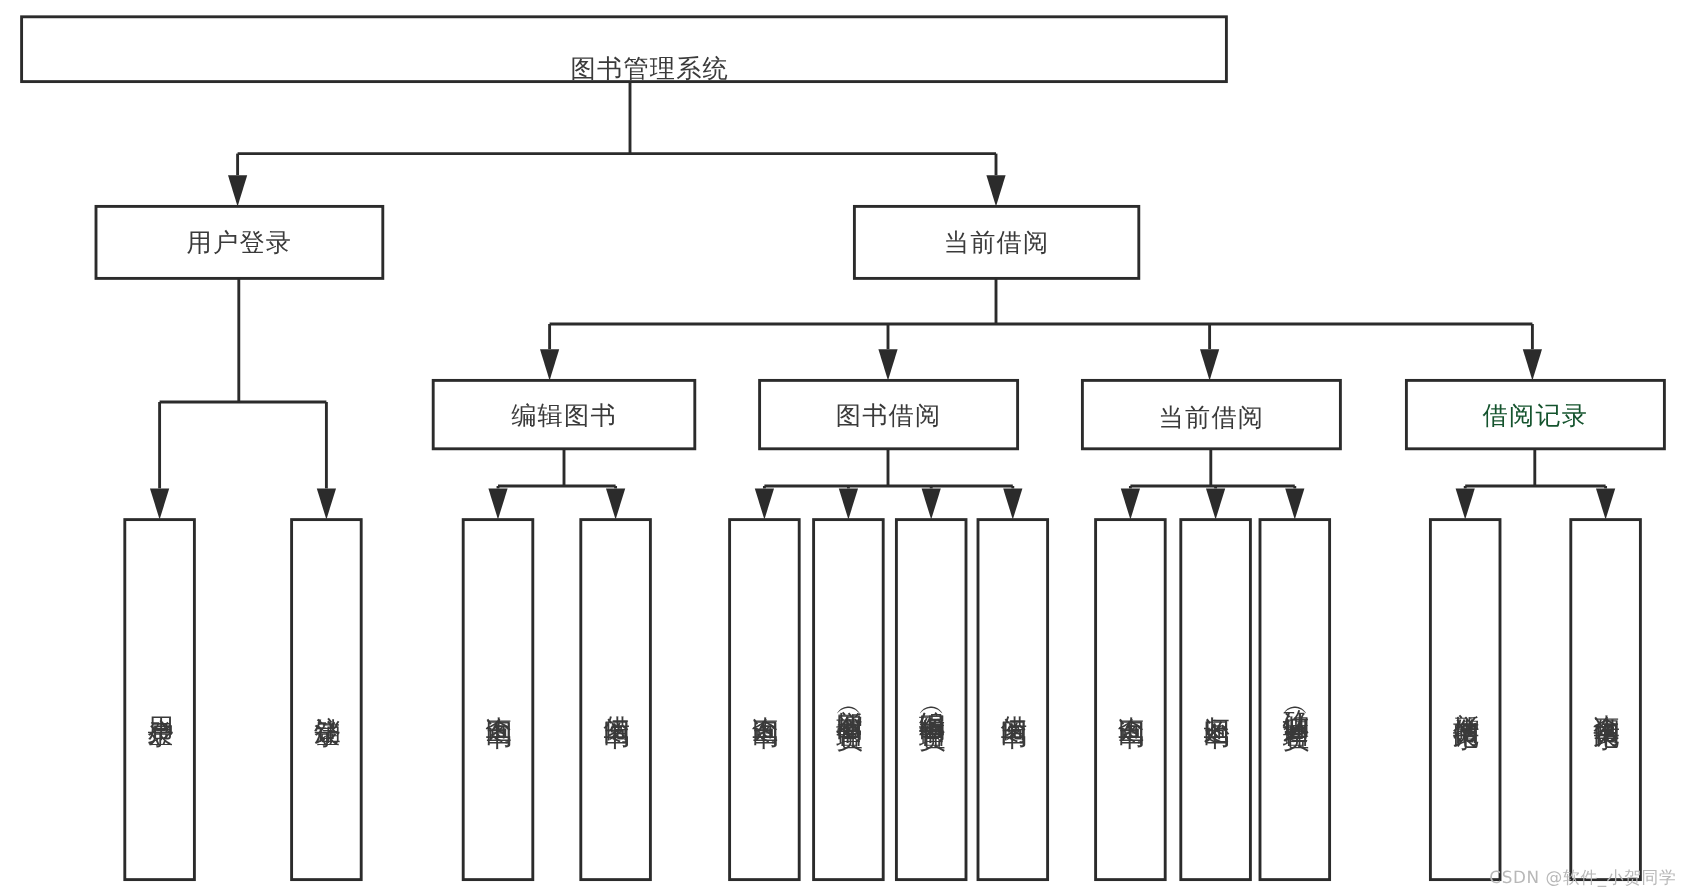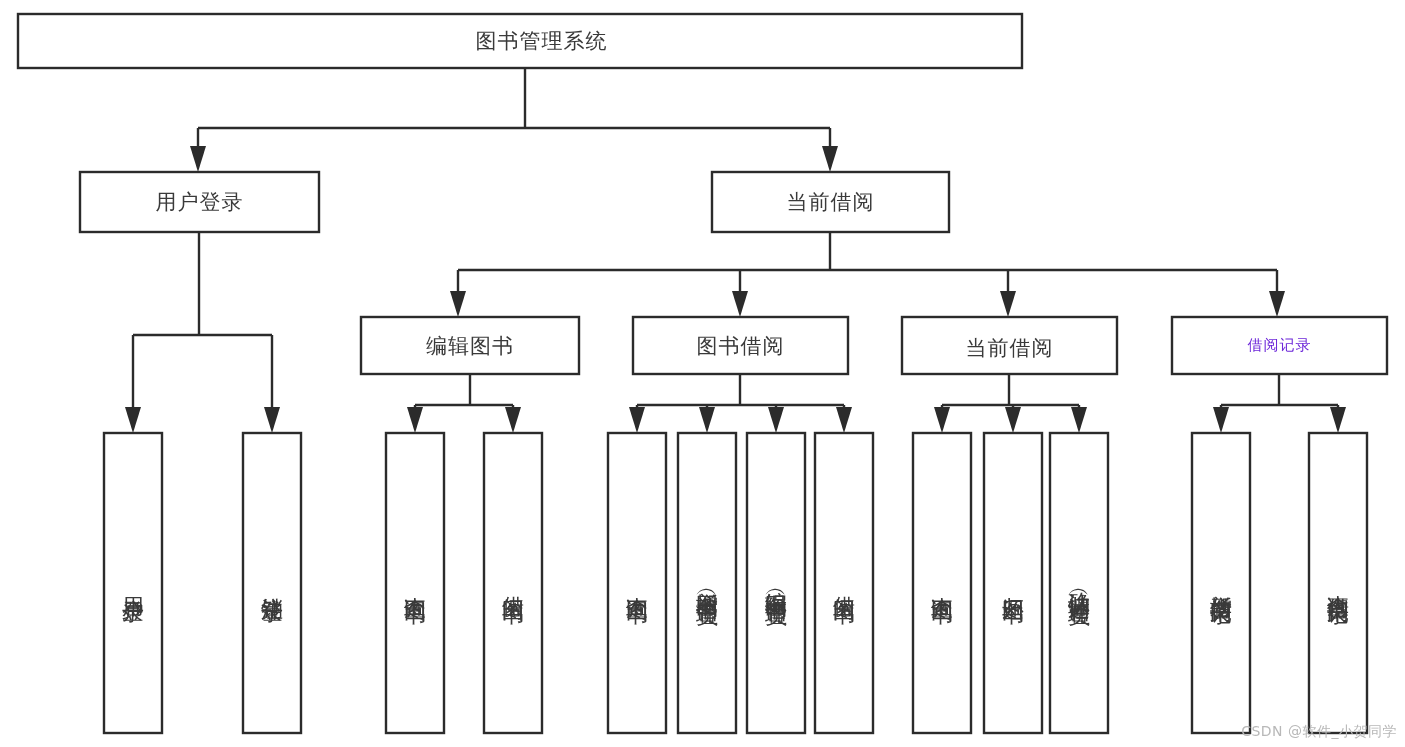--- a/index.html
+++ b/index.html
@@ -157,40 +157,40 @@
         <rect x="747" y="433" width="58" height="300" class="node-box"></rect>
         <rect x="815" y="433" width="58" height="300" class="node-box"></rect>
         <rect x="913" y="433" width="58" height="300" class="node-box"></rect>
         <rect x="984" y="433" width="58" height="300" class="node-box"></rect>
         <rect x="1050" y="433" width="58" height="300" class="node-box"></rect>
         <rect x="1192" y="433" width="58" height="300" class="node-box"></rect>
         <rect x="1309" y="433" width="58" height="300" class="node-box"></rect>
       </g>
   </svg>
   <div id="labels-layer" style="position: absolute; left: 0px; top: 0px; width: 1405px; height: 747px; pointer-events: none;">
-      <div class="vert-text-wrap" style="position: absolute; left: 18px; top: 14px; width: 1004px; height: 54px; padding-left: 43px;">
+      <div class="vert-text-wrap" style="position: absolute; left: 18px; top: 30px; width: 1004px; height: 54px; padding-left: 43px;">
         <div style="font-size: 21px; color: rgb(58, 58, 58); letter-spacing: 1px; white-space: nowrap;">图书管理系统</div>
       </div>
       <div class="vert-text-wrap" style="position: absolute; left: 80px; top: 172px; width: 239px; height: 60px;">
         <div style="font-size: 21px; color: rgb(58, 58, 58); letter-spacing: 1px; white-space: nowrap;">用户登录</div>
       </div>
       <div class="vert-text-wrap" style="position: absolute; left: 712px; top: 172px; width: 237px; height: 60px;">
         <div style="font-size: 21px; color: rgb(58, 58, 58); letter-spacing: 1px; white-space: nowrap;">当前借阅</div>
       </div>
       <div class="vert-text-wrap" style="position: absolute; left: 361px; top: 317px; width: 218px; height: 57px;">
         <div style="font-size: 21px; color: rgb(58, 58, 58); letter-spacing: 1px; white-space: nowrap;">编辑图书</div>
       </div>
       <div class="vert-text-wrap" style="position: absolute; left: 633px; top: 317px; width: 215px; height: 57px;">
         <div style="font-size: 21px; color: rgb(58, 58, 58); letter-spacing: 1px; white-space: nowrap;">图书借阅</div>
       </div>
       <div class="vert-text-wrap" style="position: absolute; left: 902px; top: 317px; width: 215px; height: 62px;">
         <div style="font-size: 21px; color: rgb(58, 58, 58); letter-spacing: 1px; white-space: nowrap;">当前借阅</div>
       </div>
       <div class="vert-text-wrap" style="position: absolute; left: 1172px; top: 317px; width: 215px; height: 57px;">
-        <div style="font-size: 15px; color: #6d28d9; letter-spacing: 1px; white-space: nowrap;">借阅记录</div>
+        <div style="font-size: 21px; color: #14532d; letter-spacing: 1px; white-space: nowrap;">借阅记录</div>
       </div>
       <div class="vert-text-wrap" style="position: absolute; left: 104px; top: 433px; width: 58px; height: 300px;">
         <div class="vert-text">用户登录</div>
       </div>
       <div class="vert-text-wrap" style="position: absolute; left: 243px; top: 433px; width: 58px; height: 300px;">
         <div class="vert-text">注销登录</div>
       </div>
       <div class="vert-text-wrap" style="position: absolute; left: 386px; top: 433px; width: 58px; height: 300px;">
         <div class="vert-text">查询图书</div>
       </div>

